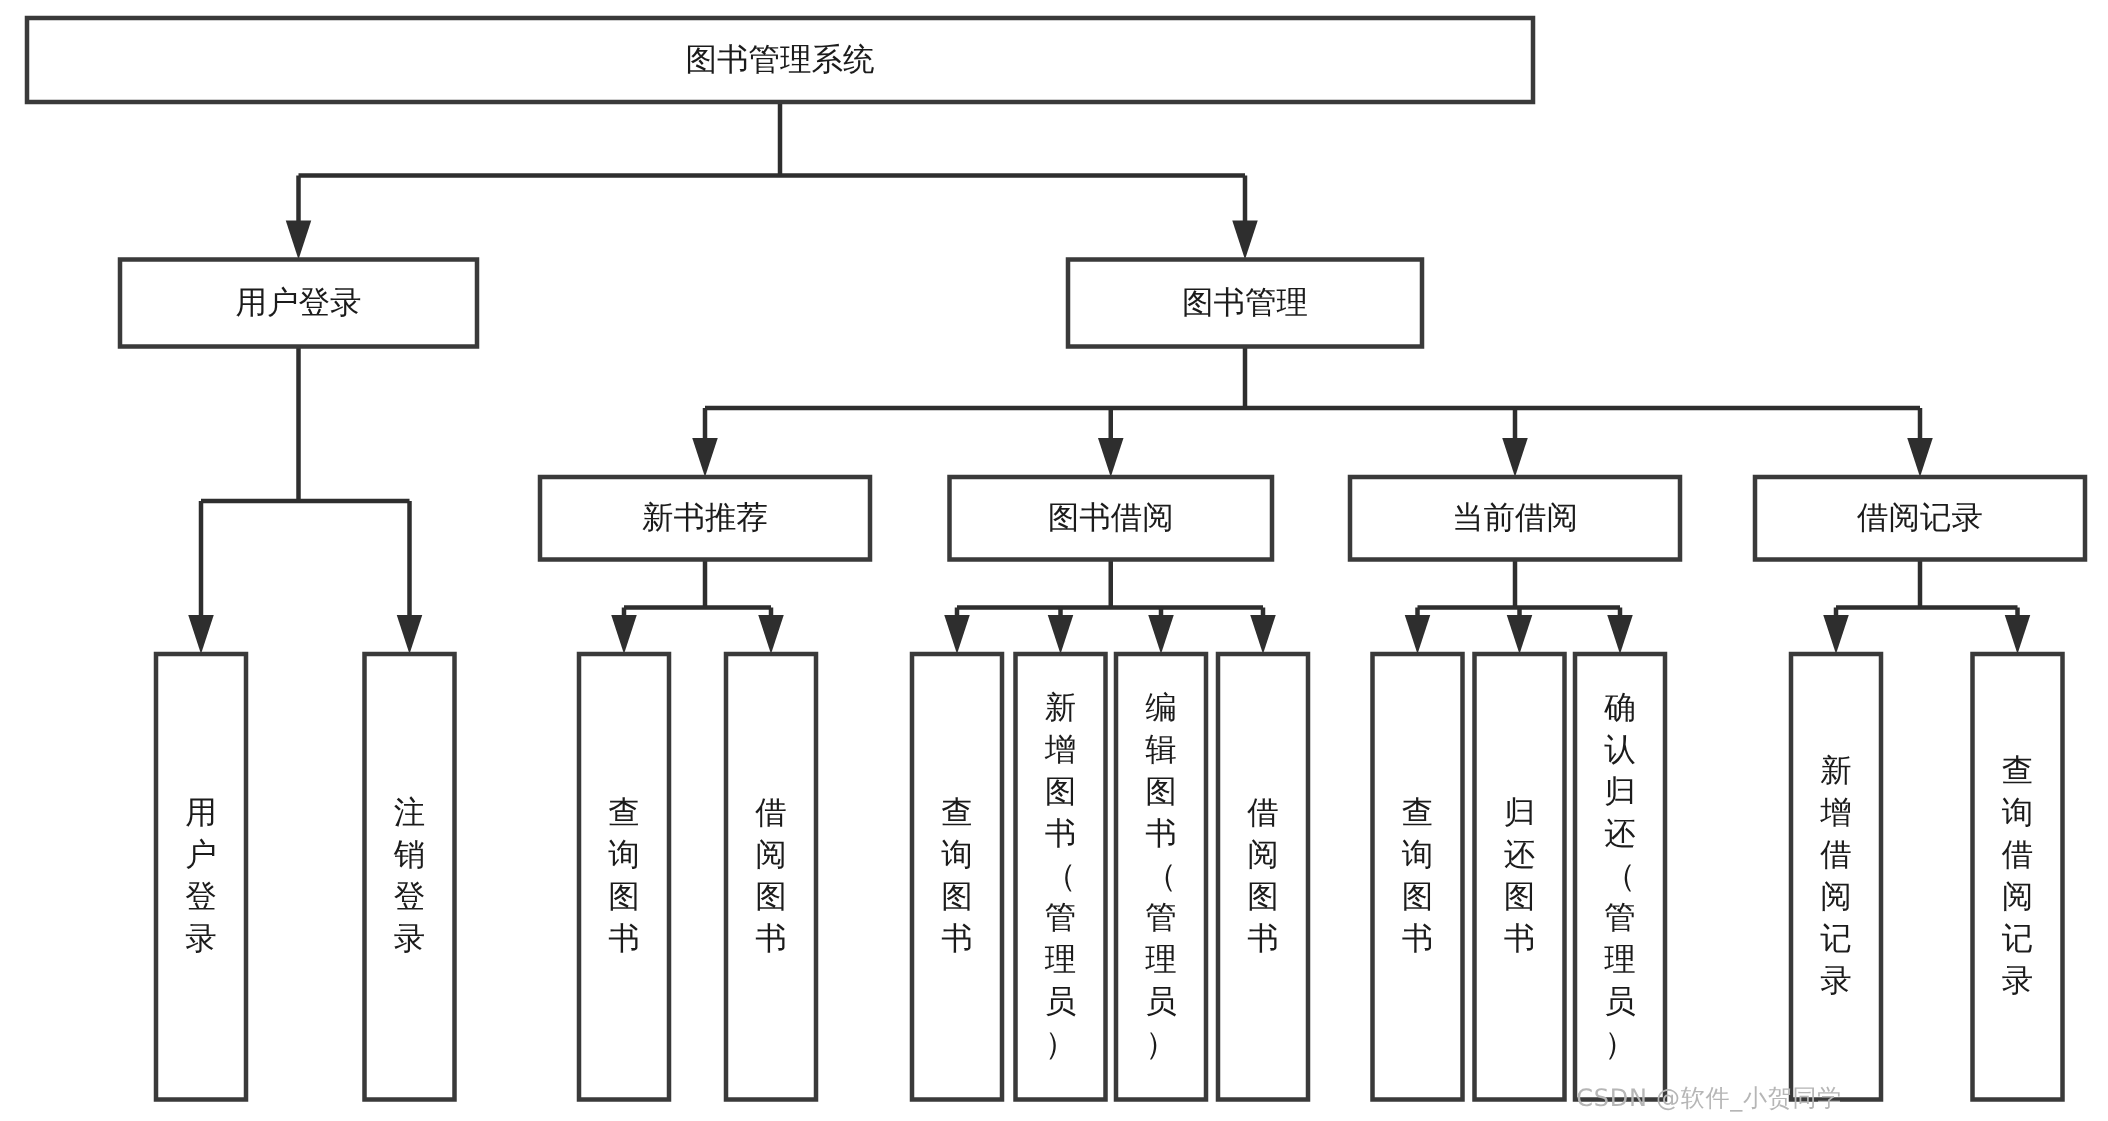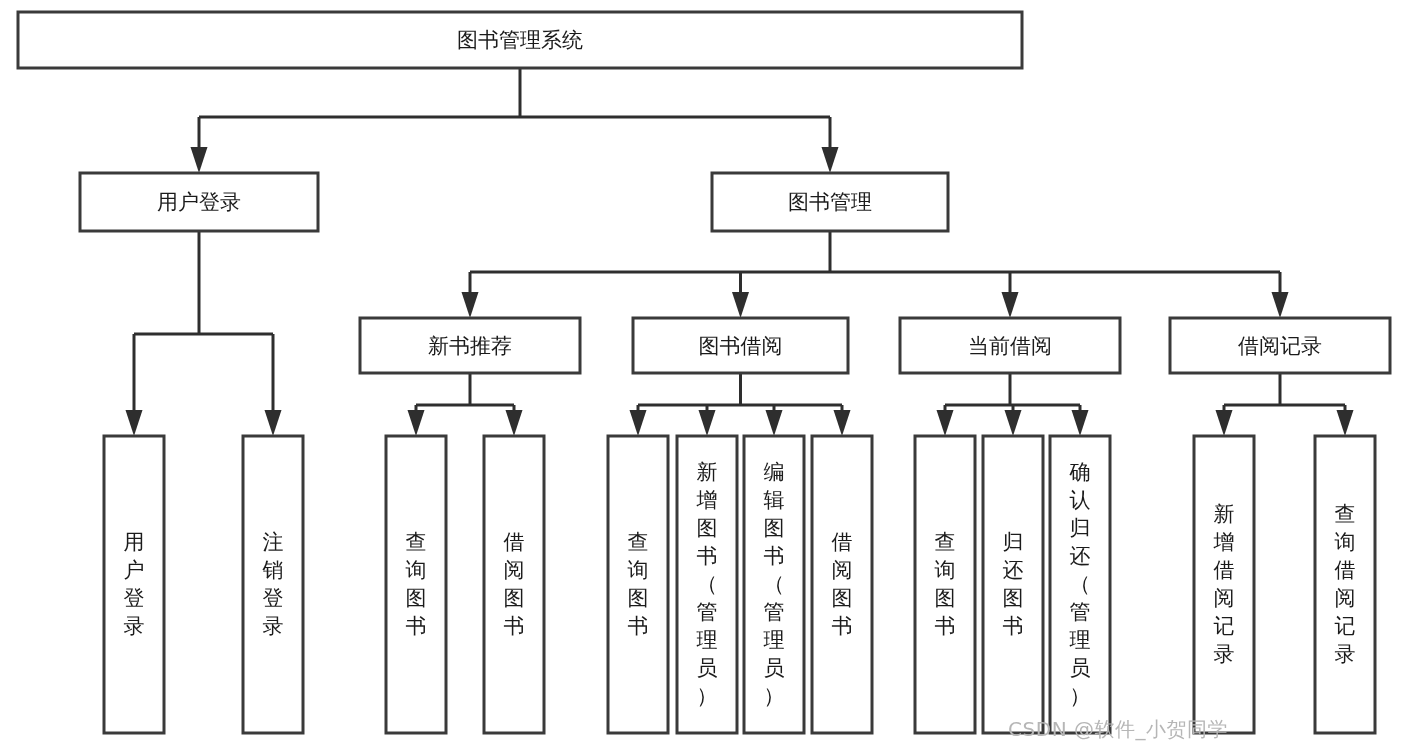--- a/index.html
+++ b/index.html
@@ -53,21 +53,21 @@
   }
   .arrow-head {
     fill: #2e2e2e;
     stroke: none;
   }
   .watermark {
     position: absolute;
     right: 14px;
     bottom: 4px;
     font-family: "DejaVu Sans", "Liberation Sans", sans-serif;
-    font-size: 20px;
+    font-size: 16px;
     color: #b6b6b6;
     white-space: nowrap;
     letter-spacing: 0.5px;
     user-select: none;
   }
 </style>
 </head>
 <body>
 
 <div id="diagram-root">

